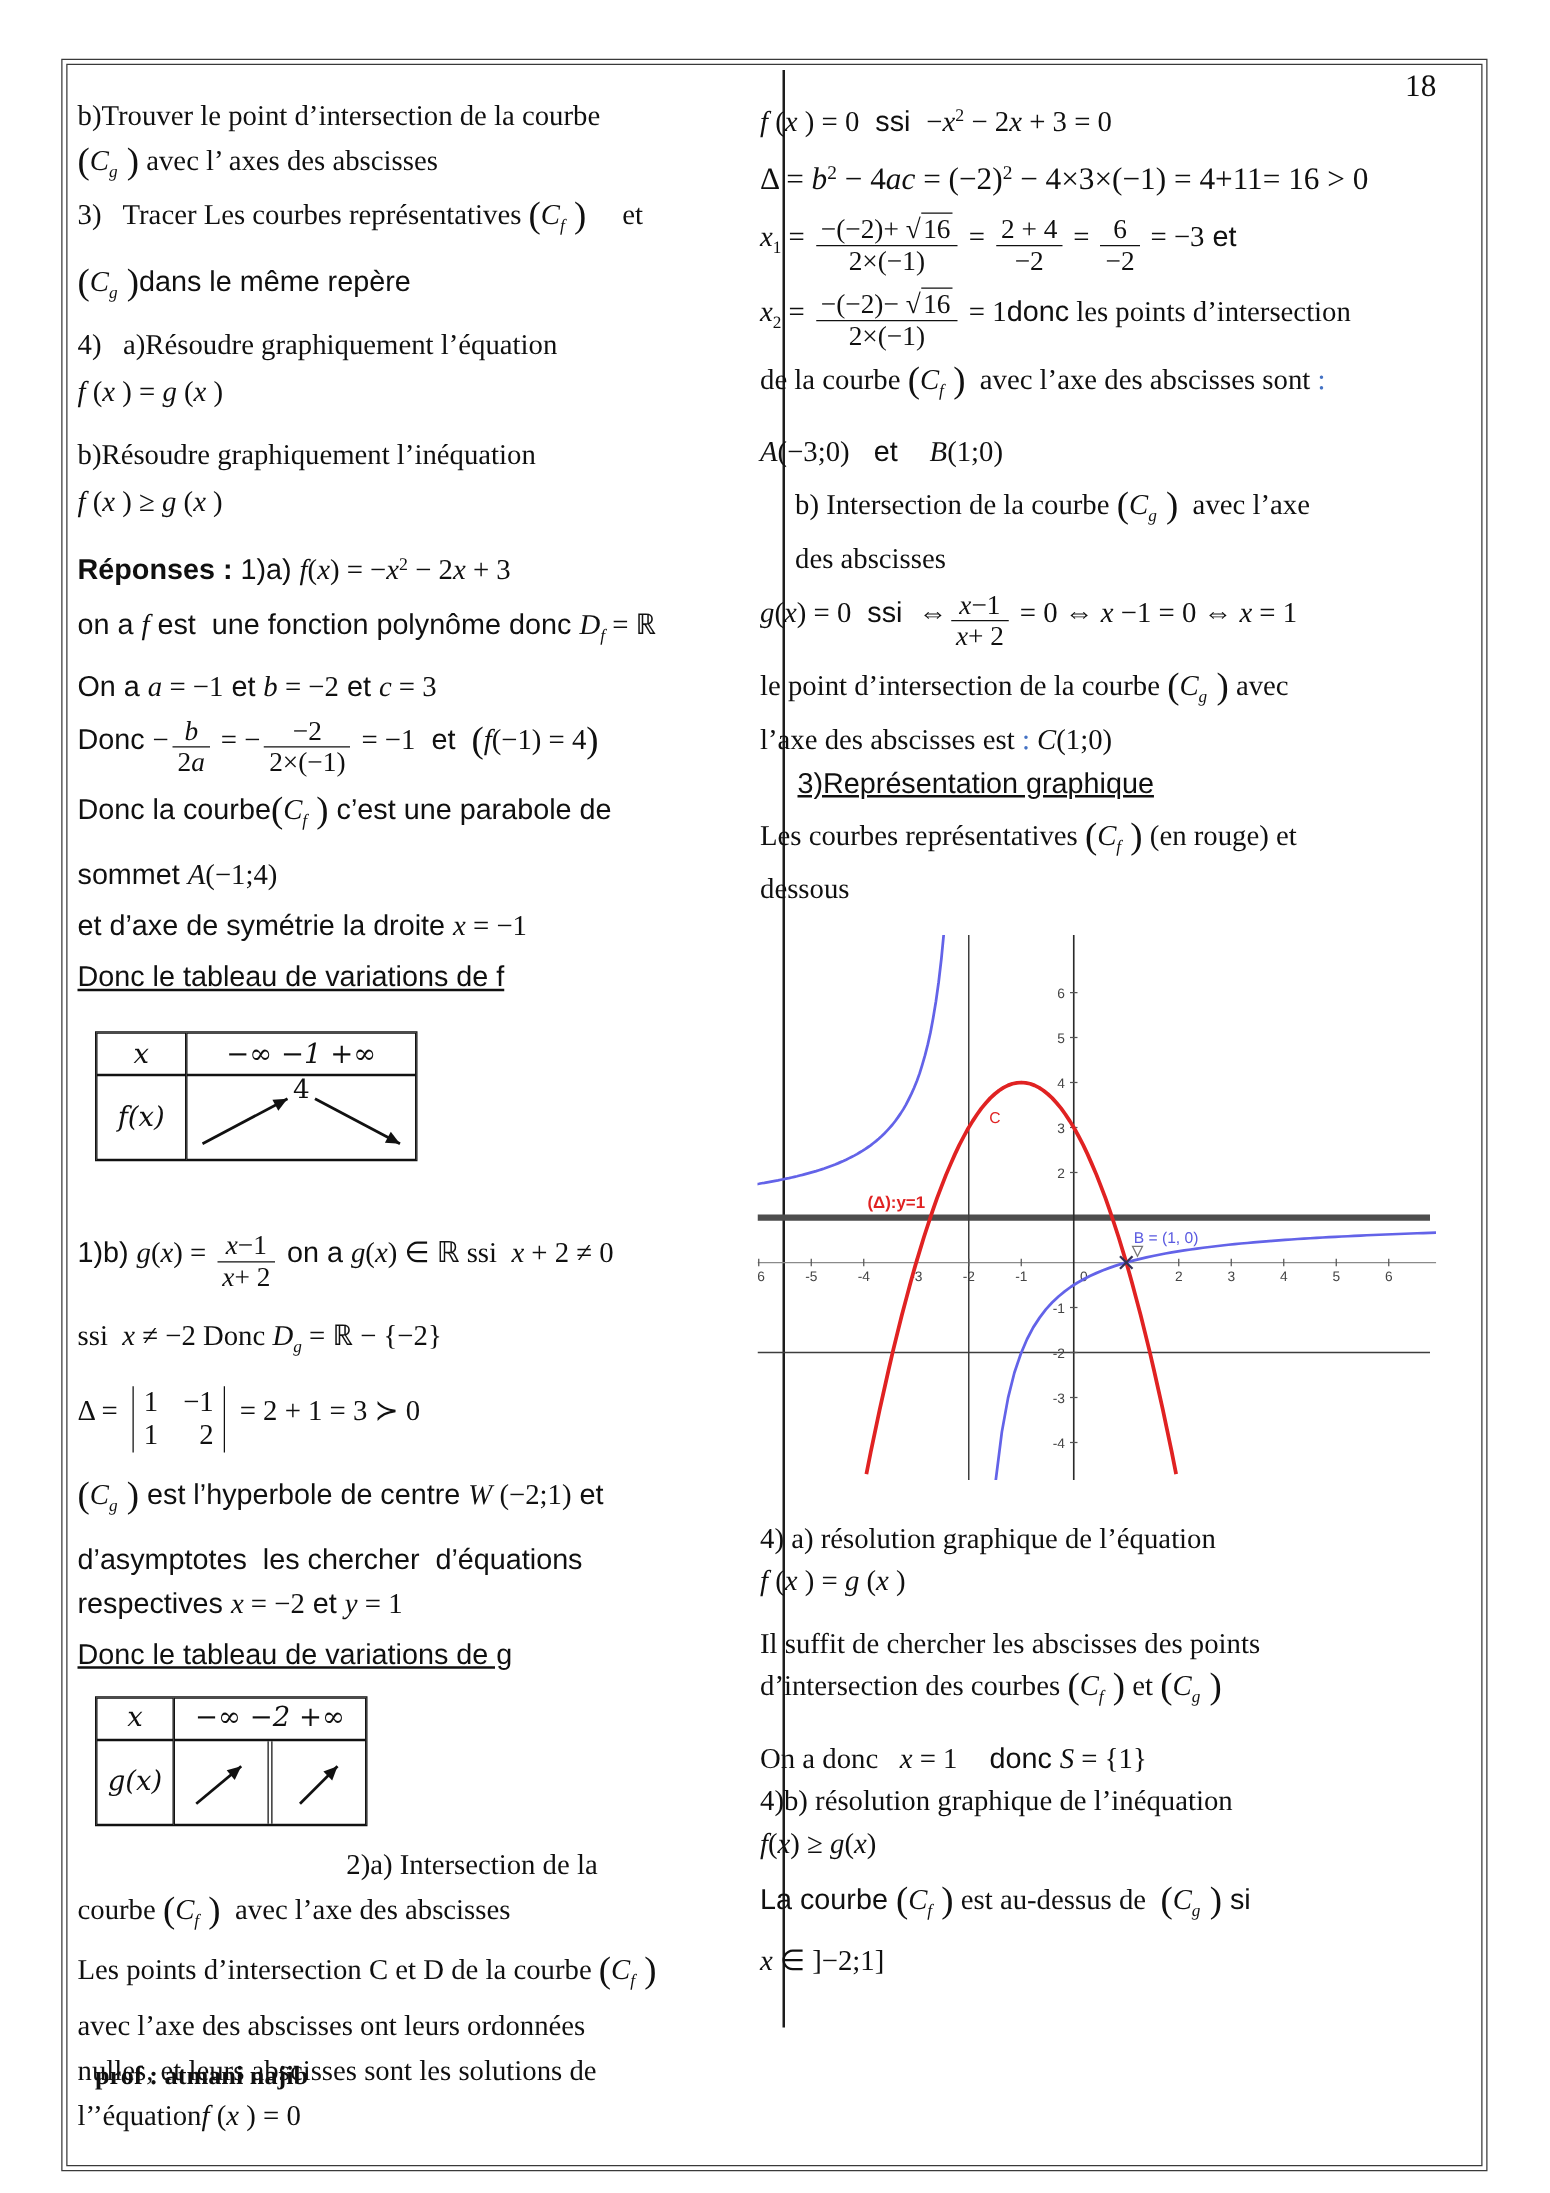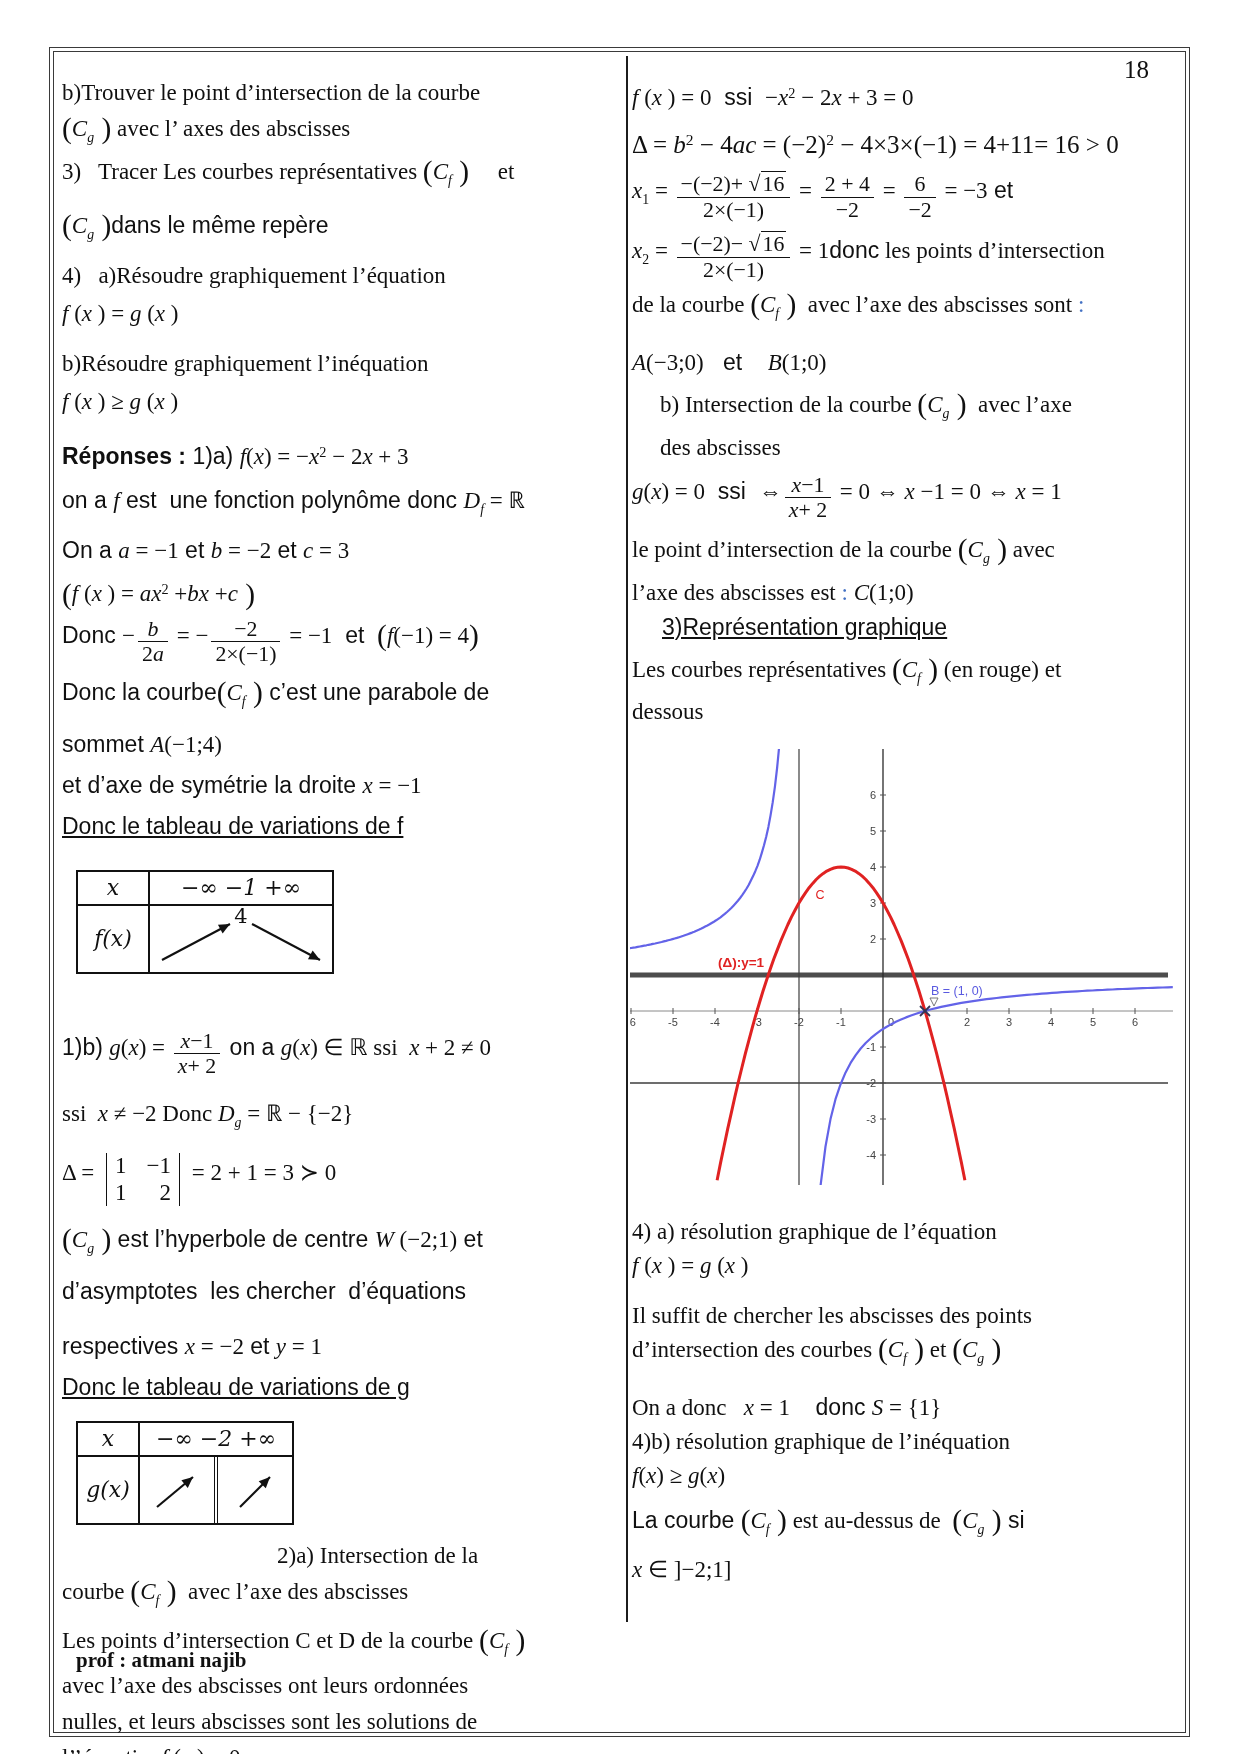--- a/index.html
+++ b/index.html
@@ -4,21 +4,21 @@
 <style>
   html,body{margin:0;padding:0;}
   body{width:1240px;height:1754px;background:#ffffff;position:relative;
        font-family:"Liberation Serif",serif;color:#101010;overflow:hidden;}
   .frame{position:absolute;left:49px;top:47px;width:1139px;height:1688px;border:1px solid #3a3a3a;}
   .frame-inner{position:absolute;inset:3px;border:1px solid #3a3a3a;}
   .pagenum{position:absolute;left:1124px;top:56px;font-size:25px;}
   .divider{position:absolute;left:626px;top:56px;width:2px;height:1566px;background:#1c1c1c;}
   .col{position:absolute;top:68px;}
   #col-left{left:62px;width:556px;}
-  #col-right{left:632px;width:546px;}
+  #col-right{left:608px;width:546px;}
   .ln{font-size:23px;line-height:34px;white-space:pre;}
   .ln span{white-space:pre;}
   .m{font-family:"Liberation Serif",serif;font-style:italic;}
   .s{font-family:"Liberation Sans",sans-serif;}
   .b{font-weight:700;}
   .u{text-decoration:underline;}
   .blue{color:#4472c4;}
   .big{font-size:1.28em;line-height:1;vertical-align:-0.08em;}
   .sub{font-size:0.60em;vertical-align:-0.42em;}
   .sup{font-size:0.62em;vertical-align:0.52em;}
@@ -59,21 +59,20 @@
   <div class="ln" style="margin-top:2px"><span class="big">(</span><span class="m">C</span><span class="m sub">g</span><span class="big"> )</span><span> avec l’ axes des abscisses</span></div>
   <div class="ln" style=""><span>3)   Tracer Les courbes représentatives </span><span class="big">(</span><span class="m">C</span><span class="m sub">f</span><span class="big"> )</span><span>     et</span></div>
   <div class="ln" style="margin-top:10px"><span class="big">(</span><span class="m">C</span><span class="m sub">g</span><span class="big"> )</span><span class="s">dans le même repère</span></div>
   <div class="ln" style="margin-top:8px"><span>4)   a)Résoudre graphiquement l’équation</span></div>
   <div class="ln" style="margin-top:4px"><span class="m">f</span><span> (</span><span class="m">x</span><span> ) = </span><span class="m">g</span><span> (</span><span class="m">x</span><span> )</span></div>
   <div class="ln" style="margin-top:16px"><span>b)Résoudre graphiquement l’inéquation</span></div>
   <div class="ln" style="margin-top:4px"><span class="m">f</span><span> (</span><span class="m">x</span><span> ) ≥ </span><span class="m">g</span><span> (</span><span class="m">x</span><span> )</span></div>
   <div class="ln" style="margin-top:16px"><span class="s b">Réponses : </span><span class="s">1)a) </span><span class="m">f</span><span>(</span><span class="m">x</span><span>) = −</span><span class="m">x</span><span class="sup">2</span><span> − 2</span><span class="m">x</span><span> + 3</span></div>
   <div class="ln" style="margin-top:8px"><span class="s">on a </span><span class="m">f</span><span class="s"> est  une fonction polynôme donc </span><span class="m">D</span><span class="m sub">f</span><span> = ℝ</span></div>
   <div class="ln" style="margin-top:6px"><span class="s">On a </span><span class="m">a</span><span> = −1</span><span class="s"> et </span><span class="m">b</span><span> = −2</span><span class="s"> et </span><span class="m">c</span><span> = 3</span></div>
-  <div class="ln" style="margin-top:4px"><span class="big">(</span><span class="m">f</span><span> (</span><span class="m">x</span><span> ) = </span><span class="m">ax</span><span class="sup">2</span><span> +</span><span class="m">bx</span><span> +</span><span class="m">c</span><span class="big"> )</span></div>
   <div class="ln" style="margin-top:6px"><span class="s">Donc </span><span>−</span><span class="frac"><span class="fn"><span class="m">b</span></span><span class="fd"><span>2</span><span class="m">a</span></span></span><span> = −</span><span class="frac"><span class="fn"><span>−2</span></span><span class="fd"><span>2×(−1)</span></span></span><span> = −1</span><span class="s">  et  </span><span class="big">(</span><span class="m">f</span><span>(−1) = 4</span><span class="big">)</span></div>
   <div class="ln" style="margin-top:8px"><span class="s">Donc la courbe</span><span class="big">(</span><span class="m">C</span><span class="m sub">f</span><span class="big"> )</span><span class="s"> c’est une parabole de</span></div>
   <div class="ln" style="margin-top:8px"><span class="s">sommet </span><span class="m">A</span><span>(−1;4)</span></div>
   <div class="ln" style="margin-top:6px"><span class="s">et d’axe de symétrie la droite </span><span class="m">x</span><span> = −1</span></div>
   <div class="ln" style="margin-top:6px"><span class="s u">Donc le tableau de variations de f</span></div>
 
   <div class="vtable" style="margin-top:26px;margin-left:14px">
     <div class="vt-c vt-head">x</div>
     <div class="vt-c vt-head">−∞    −1   +∞</div>
     <div class="vt-c vt-val">f(x)</div>
@@ -86,21 +85,21 @@
         <polygon points="0,0 -11,5 -11,-5" transform="translate(170,54) rotate(28)" fill="#111"></polygon>
       </svg>
     </div>
   </div>
 
   <div class="ln" style="margin-top:55px"><span class="s">1)b) </span><span class="m">g</span><span>(</span><span class="m">x</span><span>) = </span><span class="frac"><span class="fn"><span class="m">x</span><span>−1</span></span><span class="fd"><span class="m">x</span><span>+ 2</span></span></span><span class="s"> on a </span><span class="m">g</span><span>(</span><span class="m">x</span><span>) ∈ ℝ ssi  </span><span class="m">x</span><span> + 2 ≠ 0</span></div>
   <div class="ln" style="margin-top:18px"><span>ssi  </span><span class="m">x</span><span> ≠ −2 Donc </span><span class="m">D</span><span class="m sub">g</span><span> = ℝ − {−2}</span></div>
   <div class="ln" style="margin-top:14px"><span>Δ = </span><span class="det"><span class="dr"><span>1</span><span>−1</span></span><span class="dr"><span>1</span><span>2</span></span></span><span> = 2 + 1 = 3 ≻ 0</span></div>
   <div class="ln" style="margin-top:16px"><span class="big">(</span><span class="m">C</span><span class="m sub">g</span><span class="big"> )</span><span class="s"> est l’hyperbole de centre </span><span class="m">W</span><span> (−2;1)</span><span class="s"> et</span></div>
   <div class="ln" style="margin-top:8px"><span class="s">d’asymptotes  les chercher  d’équations</span></div>
-  <div class="ln" style="margin-top:20px"><span class="s">respectives </span><span class="m">x</span><span> = −2</span><span class="s"> et </span><span class="m">y</span><span> = 1</span></div>
+  <div class="ln" style="margin-top:0"><span class="s">respectives </span><span class="m">x</span><span> = −2</span><span class="s"> et </span><span class="m">y</span><span> = 1</span></div>
   <div class="ln" style="margin-top:6px"><span class="s u">Donc le tableau de variations de g</span></div>
 
   <div class="vtable" style="margin-top:16px;margin-left:14px;width:216px;grid-template-columns:62px 1fr">
     <div class="vt-c vt-head">x</div>
     <div class="vt-c vt-head">−∞  −2  +∞</div>
     <div class="vt-c vt-val">g(x)</div>
     <div class="vt-c vt-val vt-split">
       <span class="half">
         <svg width="60" height="50">
           <line x1="10" y1="42" x2="46" y2="12" stroke="#111" stroke-width="2.2"></line>

